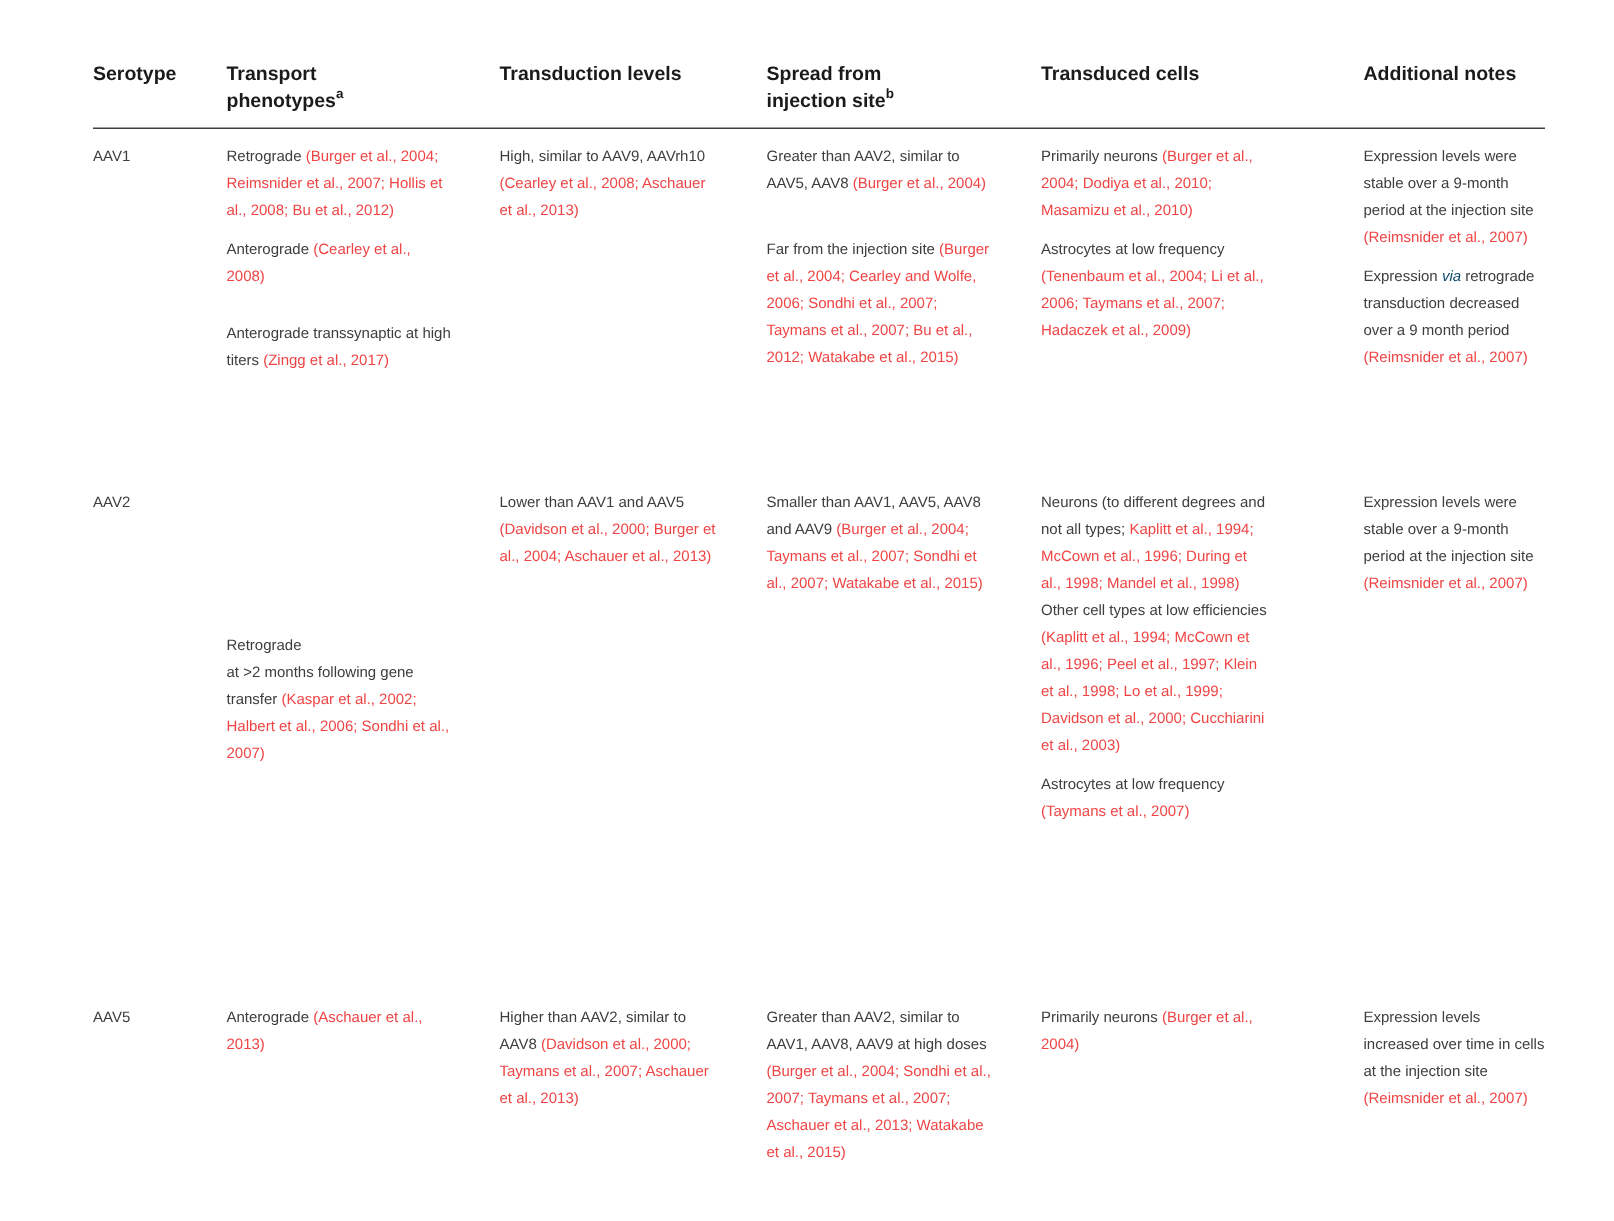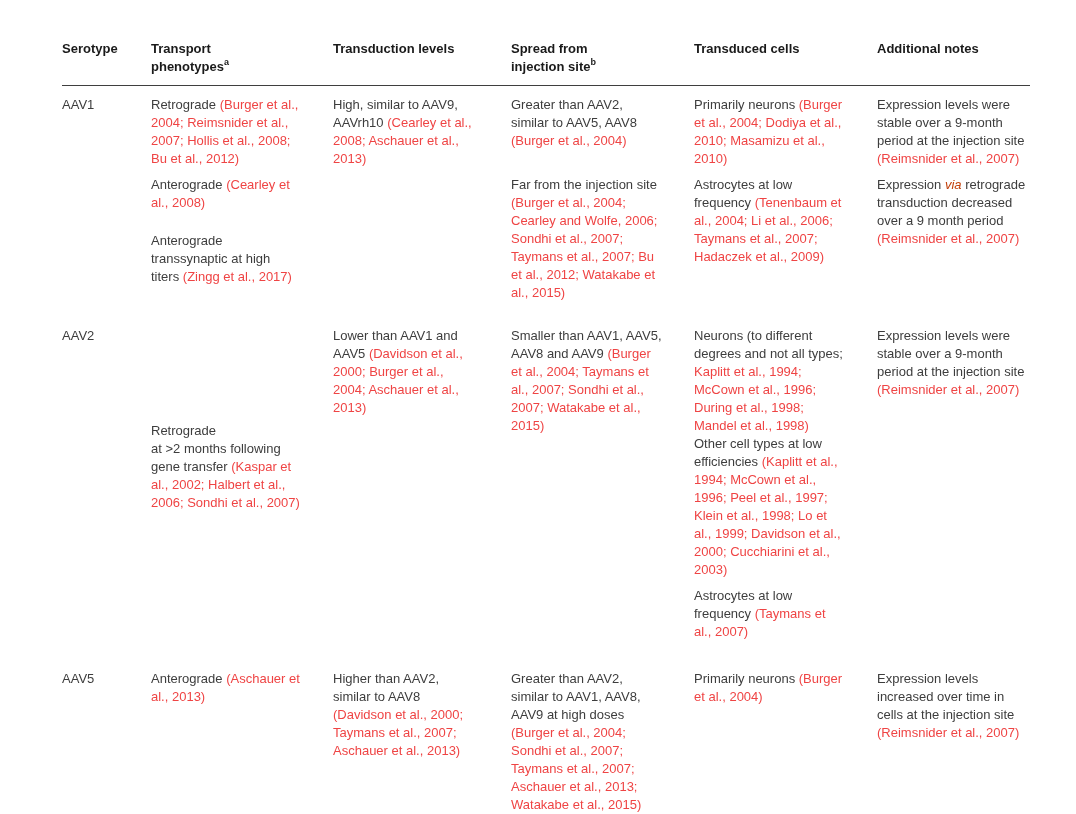--- a/index.html
+++ b/index.html
@@ -37,35 +37,35 @@
   .hdr {
     padding: 10px 0 9px 0;
     border-bottom: 1px solid #3f3f3f;
     font-size: 13px;
     line-height: 18px;
     font-weight: bold;
     color: #1a1a1a;
   }
   .row {
     padding-top: 10px;
-    font-size: 13px;
+    font-size: 10px;
     line-height: 18px;
     color: #3d3d3d;
   }
   .row.r0 { min-height: 221px; }
   .row.r1 { min-height: 333px; }
   .cell {
     padding-right: 32px;
   }
-  .cell.c5 { padding-right: 0; }
+  .cell.c5 { padding-right: 0; margin-left: 32px; }
   .cell p {
     margin: 0;
   }
   .cite { color: #ef4444; }
-  em { font-style: italic; color: #c2410c; }
+  em { font-style: italic; color: #0c4a6e; }
   sup {
     font-size: 9px;
     line-height: 0;
     position: relative;
     top: -1px;
   }
 </style>
 </head>
 <body>
 

